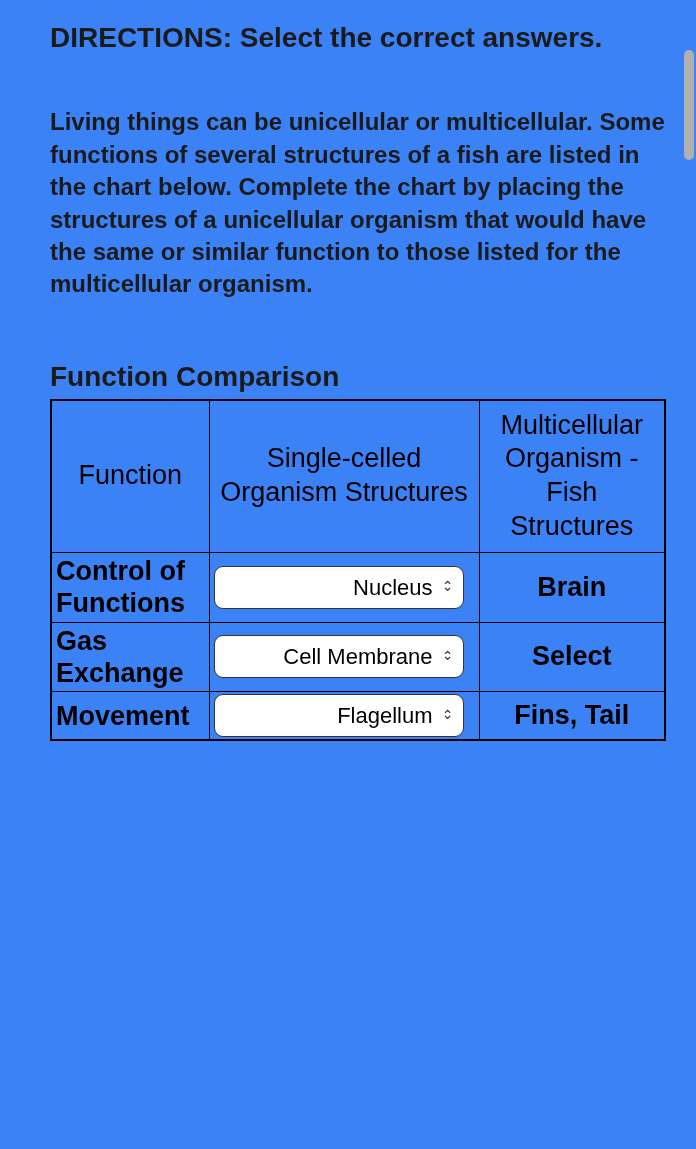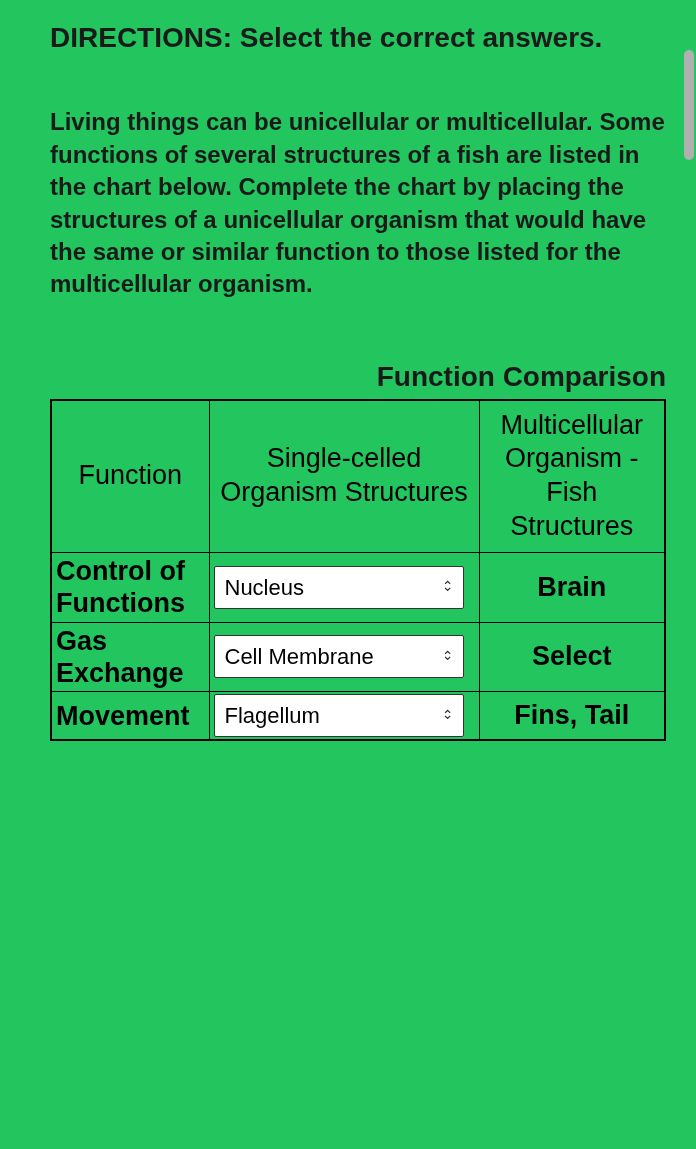--- a/index.html
+++ b/index.html
@@ -10,21 +10,21 @@
     body {
       font-family: Arial, Helvetica, sans-serif;
       background: #f0f0f0;
       display: flex;
       justify-content: center;
       padding: 0;
     }
     .page {
       width: 696px;
       height: 1149px;
-      background: #22c55e;
+      background: #3b82f6;
       padding: 20px 30px 20px 50px;
       position: relative;
       box-shadow: 0 0 6px rgba(0,0,0,0.1);
     }
     .scrollbar-thumb {
       position: absolute;
       right: 2px;
       top: 50px;
       width: 10px;
       height: 110px;
@@ -57,21 +57,21 @@
       color: #1a1a1a;
       text-align: left;
       padding-left: 160px;
       margin-bottom: 2px;
       line-height: 1.3;
     }
     .table-title-line2 {
       font-size: 28px;
       font-weight: bold;
       color: #1a1a1a;
-      text-align: right;
+      text-align: left;
       margin-bottom: 6px;
     }
     table {
       width: 100%;
       border-collapse: collapse;
       border: 2px solid #000;
     }
     th, td {
       border: 1px solid #000;
       padding: 4px 6px;
@@ -106,26 +106,27 @@
     .select-wrap {
       position: relative;
       display: inline-block;
       width: 250px;
     }
     select {
       width: 100%;
       font-size: 22px;
       padding: 8px 30px 8px 10px;
       border: 1px solid #333;
-      border-radius: 2px;
+      border-radius: 9px;
       background: #fff;
       appearance: none;
       -webkit-appearance: none;
       -moz-appearance: none;
       font-family: Arial, Helvetica, sans-serif;
+      text-align: right;
     }
     .chevron {
       position: absolute;
       right: 10px;
       top: 50%;
       transform: translateY(-50%);
       pointer-events: none;
       font-size: 14px;
       color: #333;
       line-height: 0.6;

